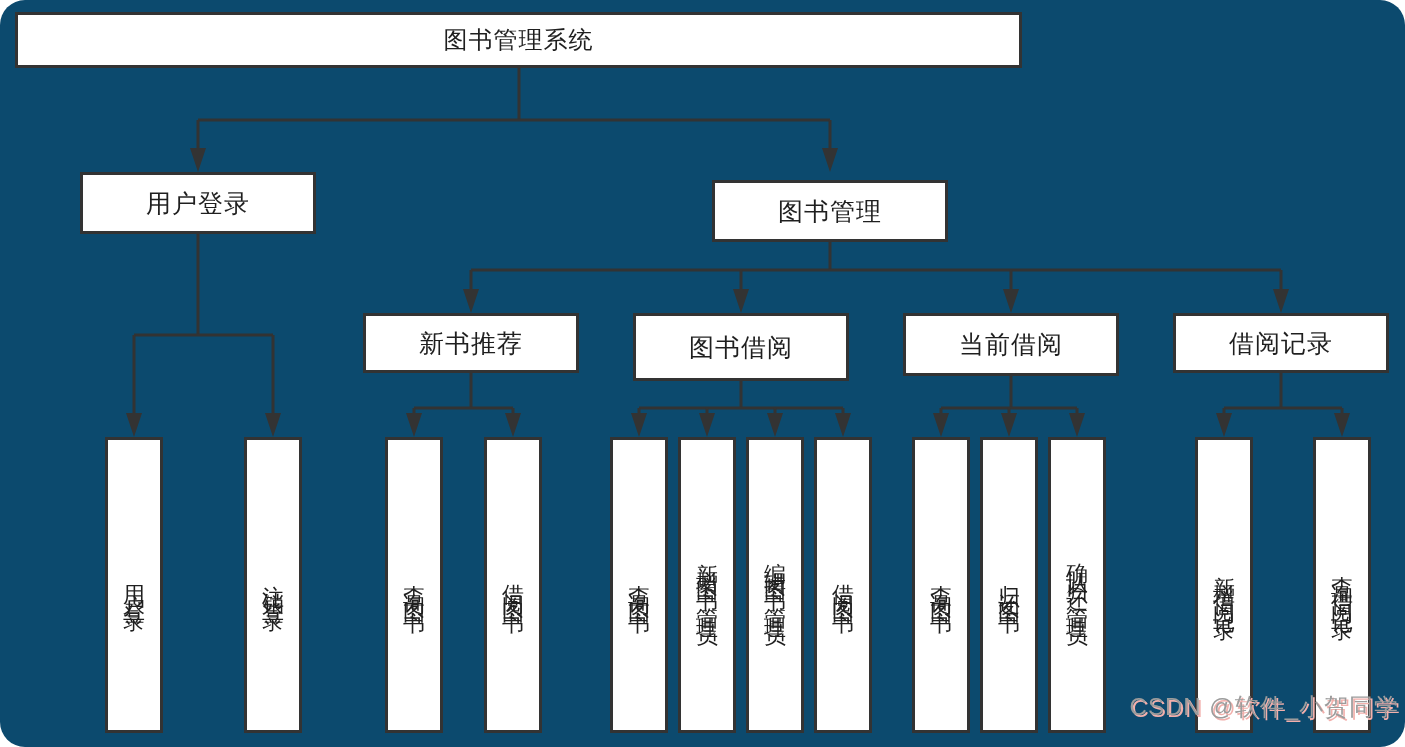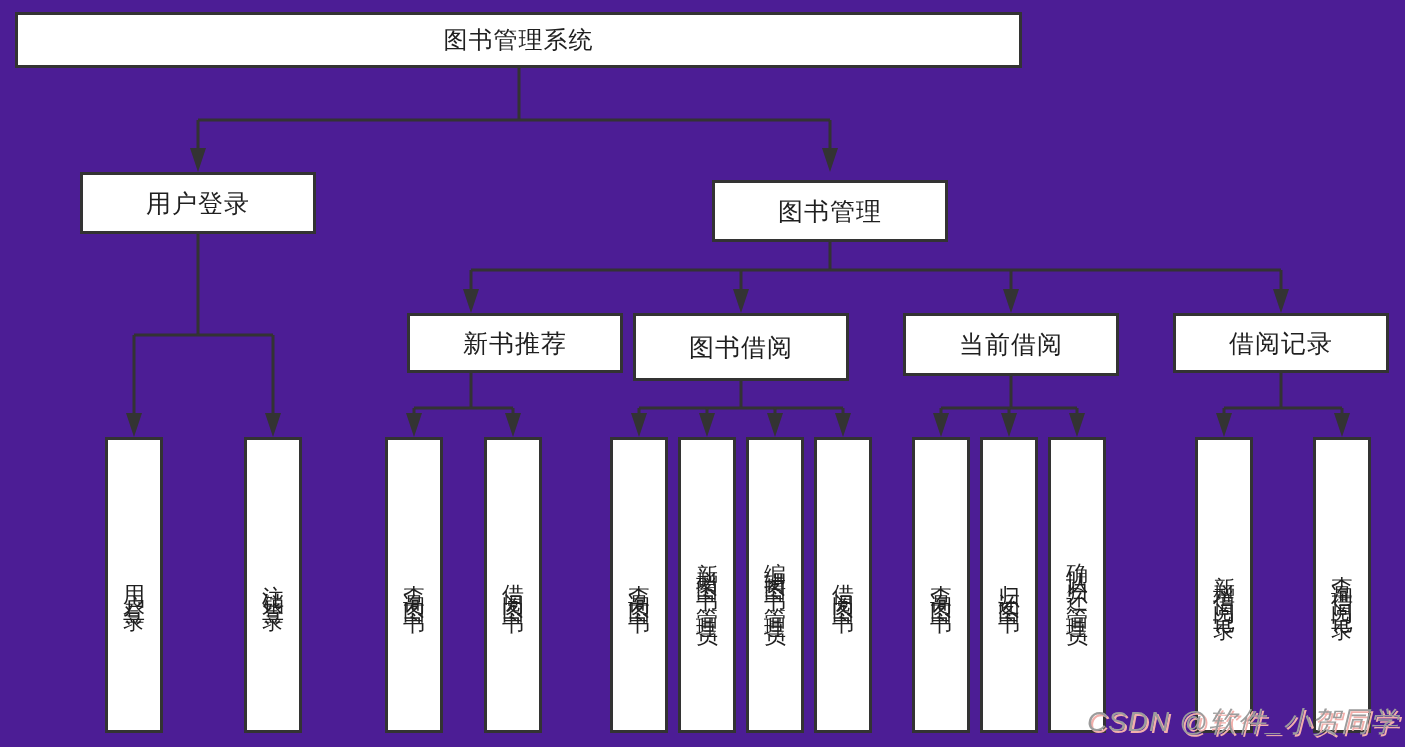--- a/index.html
+++ b/index.html
@@ -1,22 +1,23 @@
 <!DOCTYPE html>
 <html><head>
 <meta charset="utf-8">
 <style>
   html,body{margin:0;padding:0;background:#ffffff;}
   #stage{
     position:relative;
     width:1405px;height:747px;
-    background:#4c1d95;
+    background:#0c4a6e;
     font-family:"Liberation Sans","DejaVu Sans",sans-serif;
     color:#1f1f1f;
     overflow:hidden;
+    border-radius:25px;
   }
   #connectors{position:absolute;left:0;top:0;width:1405px;height:747px;}
   .box{
     position:absolute;
     box-sizing:border-box;
     border:3px solid #333333;
     background:#ffffff;
     display:flex;align-items:center;justify-content:center;
     text-align:center;
   }
@@ -29,41 +30,40 @@
     letter-spacing:9px;
     line-height:1;
     white-space:nowrap;
   }
   
   #box-root{left:15px;top:12px;width:1007px;height:56px;}
   
   #box-l2-0{left:80px;top:172px;width:236px;height:62px;}
   #box-l2-1{left:712px;top:172px;width:236px;height:62px;margin-top:8px;}
   
-  #box-l3-0{left:363px;top:313px;width:216px;height:60px;margin-left:44px;}
+  #box-l3-0{left:363px;top:313px;width:216px;height:60px;}
   #box-l3-1{left:633px;top:313px;width:216px;height:68px;}
   #box-l3-2{left:903px;top:313px;width:216px;height:63px;}
   #box-l3-3{left:1173px;top:313px;width:216px;height:60px;}
   
   .leaf{top:437px;width:58px;height:296px;}
   #leaf-0{left:105px;}  #leaf-1{left:244px;}
   #leaf-2{left:385px;}  #leaf-3{left:484px;}
   #leaf-4{left:610px;}  #leaf-5{left:678px;}
   #leaf-6{left:746px;}  #leaf-7{left:814px;}
   #leaf-8{left:912px;}  #leaf-9{left:980px;}
   #leaf-10{left:1048px;}
   #leaf-11{left:1195px;} #leaf-12{left:1313px;}
   
   #watermark{
-    position:absolute;right:6px;bottom:6px;
-    font-size:28px;letter-spacing:1px;
+    position:absolute;right:6px;bottom:24px;
+    font-size:24px;letter-spacing:1px;
     color:#9c9c9c;
     text-shadow:2px 2px 0 #f2b0ac;
     white-space:nowrap;
-    font-style:italic;
   }
 </style>
 </head>
 <body>
 
 <div id="stage">
 
   <svg id="connectors" viewBox="0 0 1405 747" xmlns="http://www.w3.org/2000/svg">
     <g stroke="#333333" stroke-width="3" fill="none">
 

